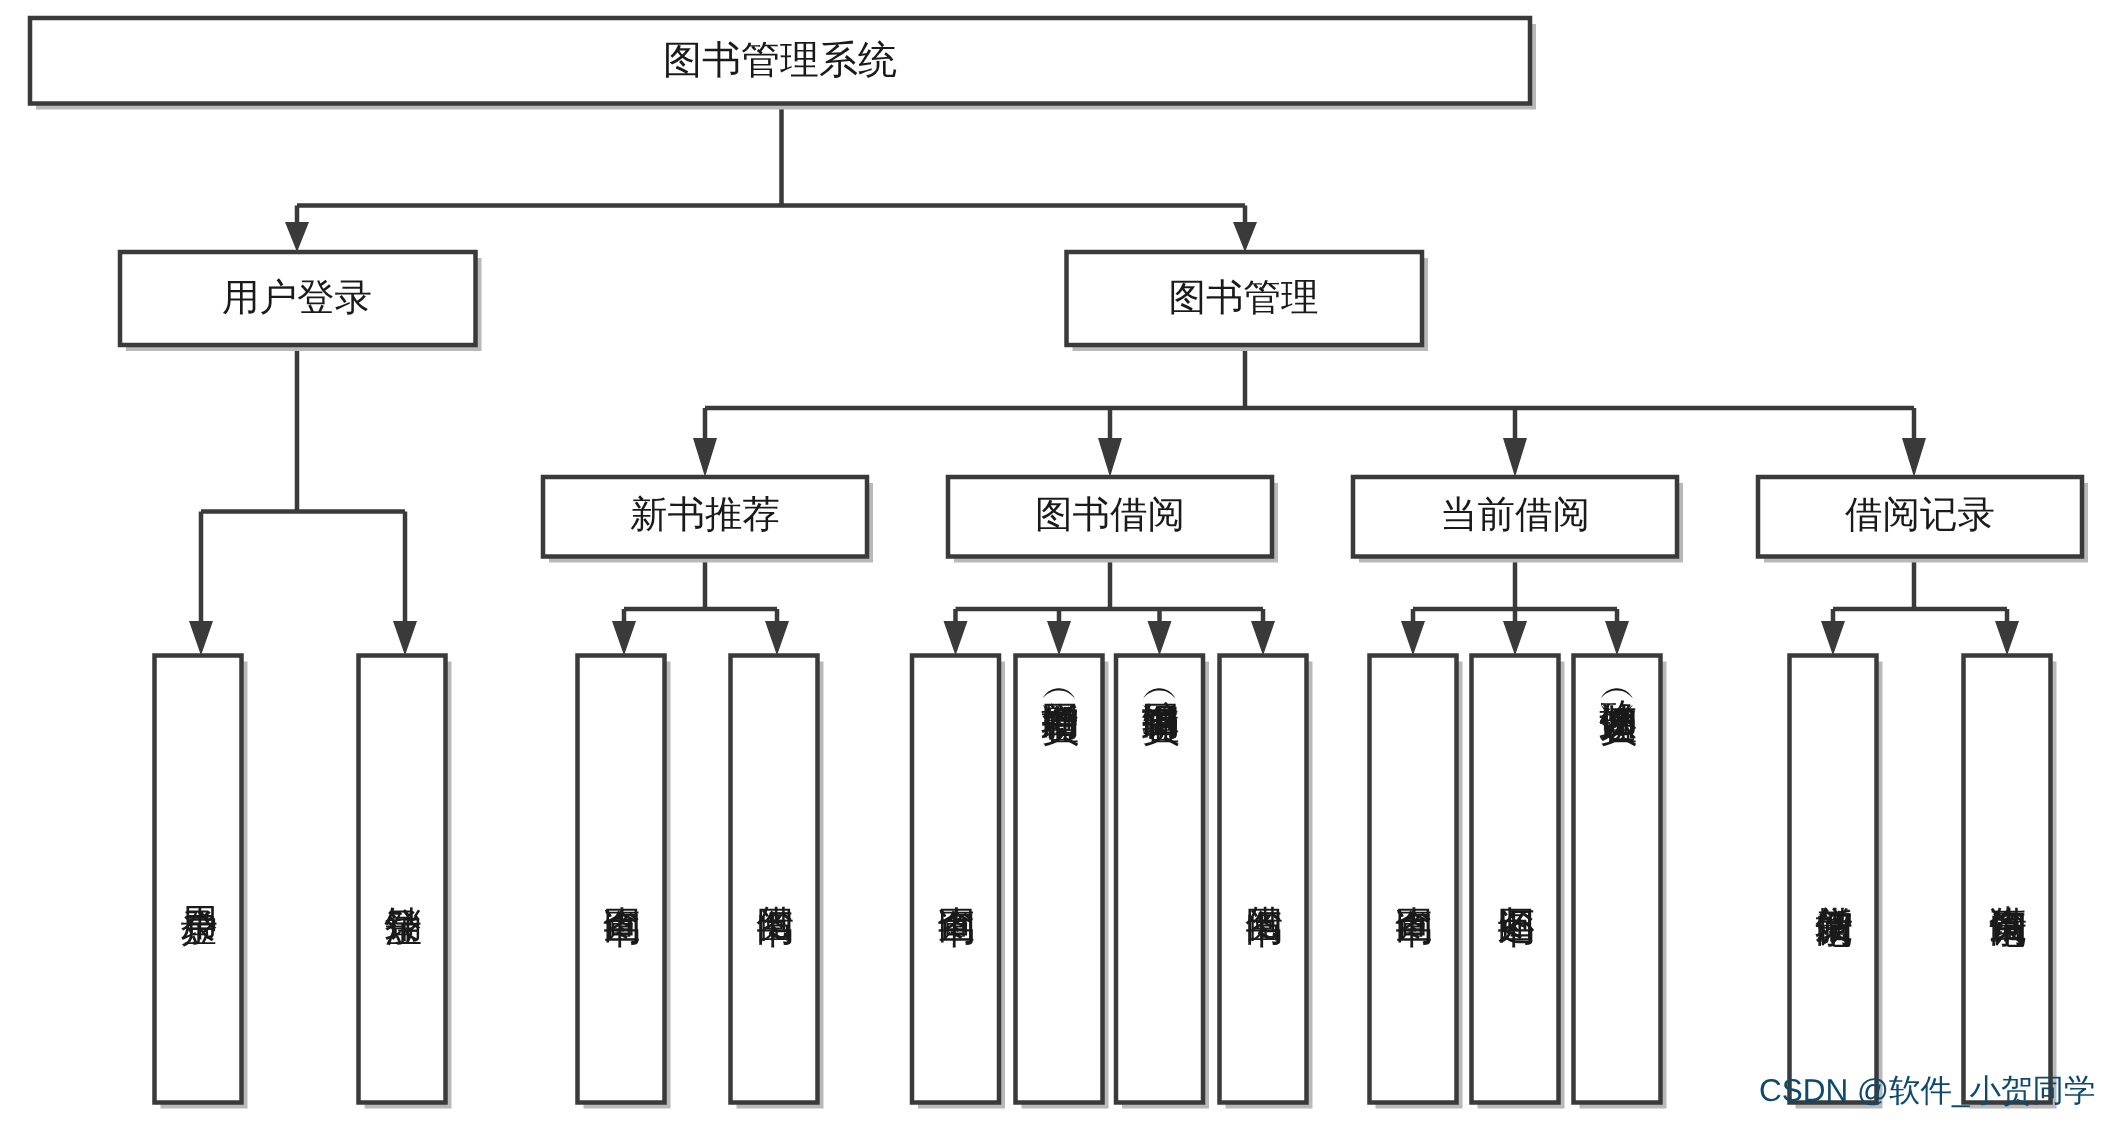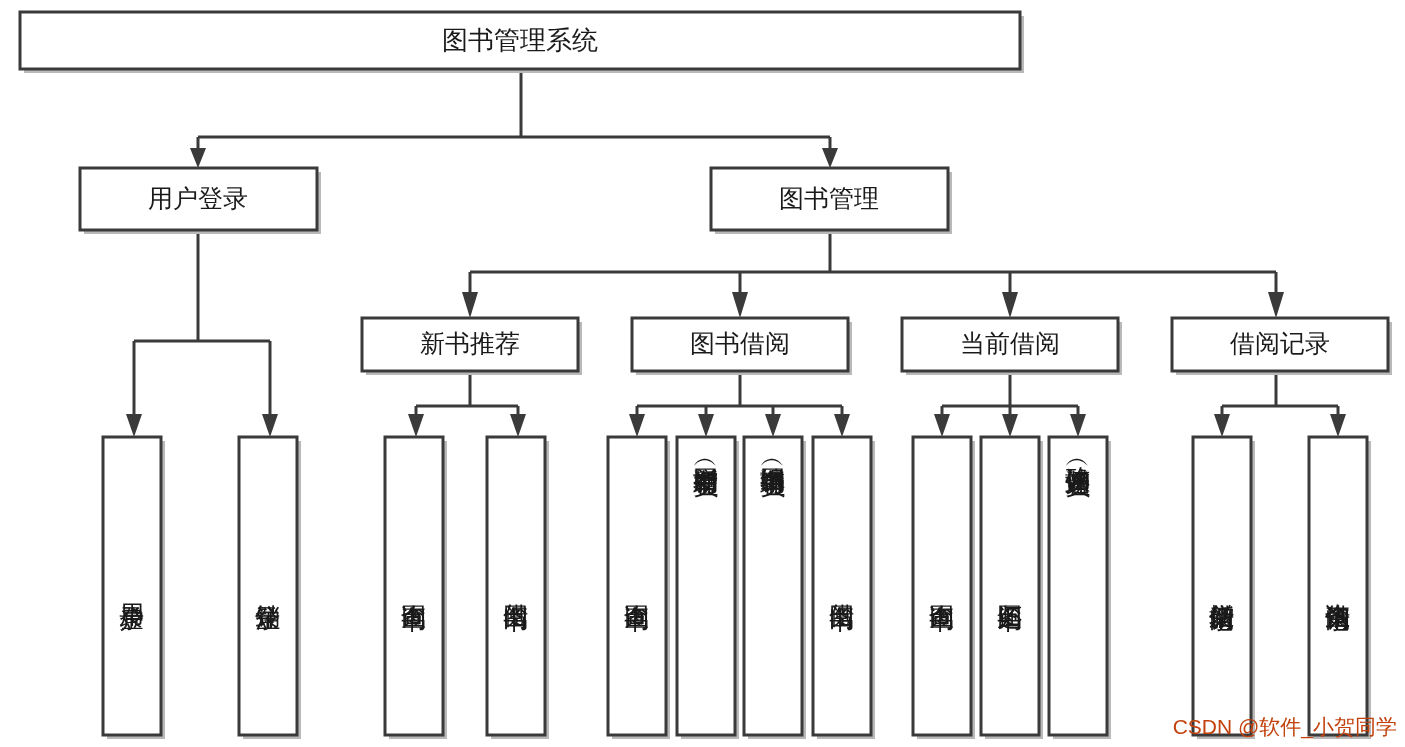--- a/index.html
+++ b/index.html
@@ -74,21 +74,21 @@
     white-space: nowrap;
     pointer-events: none;
     user-select: none;
   }
   .watermark {
     position: absolute;
     right: 8px;
     bottom: 6px;
     font-family: "Liberation Sans", "DejaVu Sans", sans-serif;
     font-size: 21px;
-    color: #c2410c;
+    color: #0c4a6e;
     white-space: nowrap;
     user-select: none;
   }
 </style>
 </head>
 <body>
 
 <div id="diagram-root">
 
   <svg class="flow" viewBox="0 0 1405 747" xmlns="http://www.w3.org/2000/svg">

